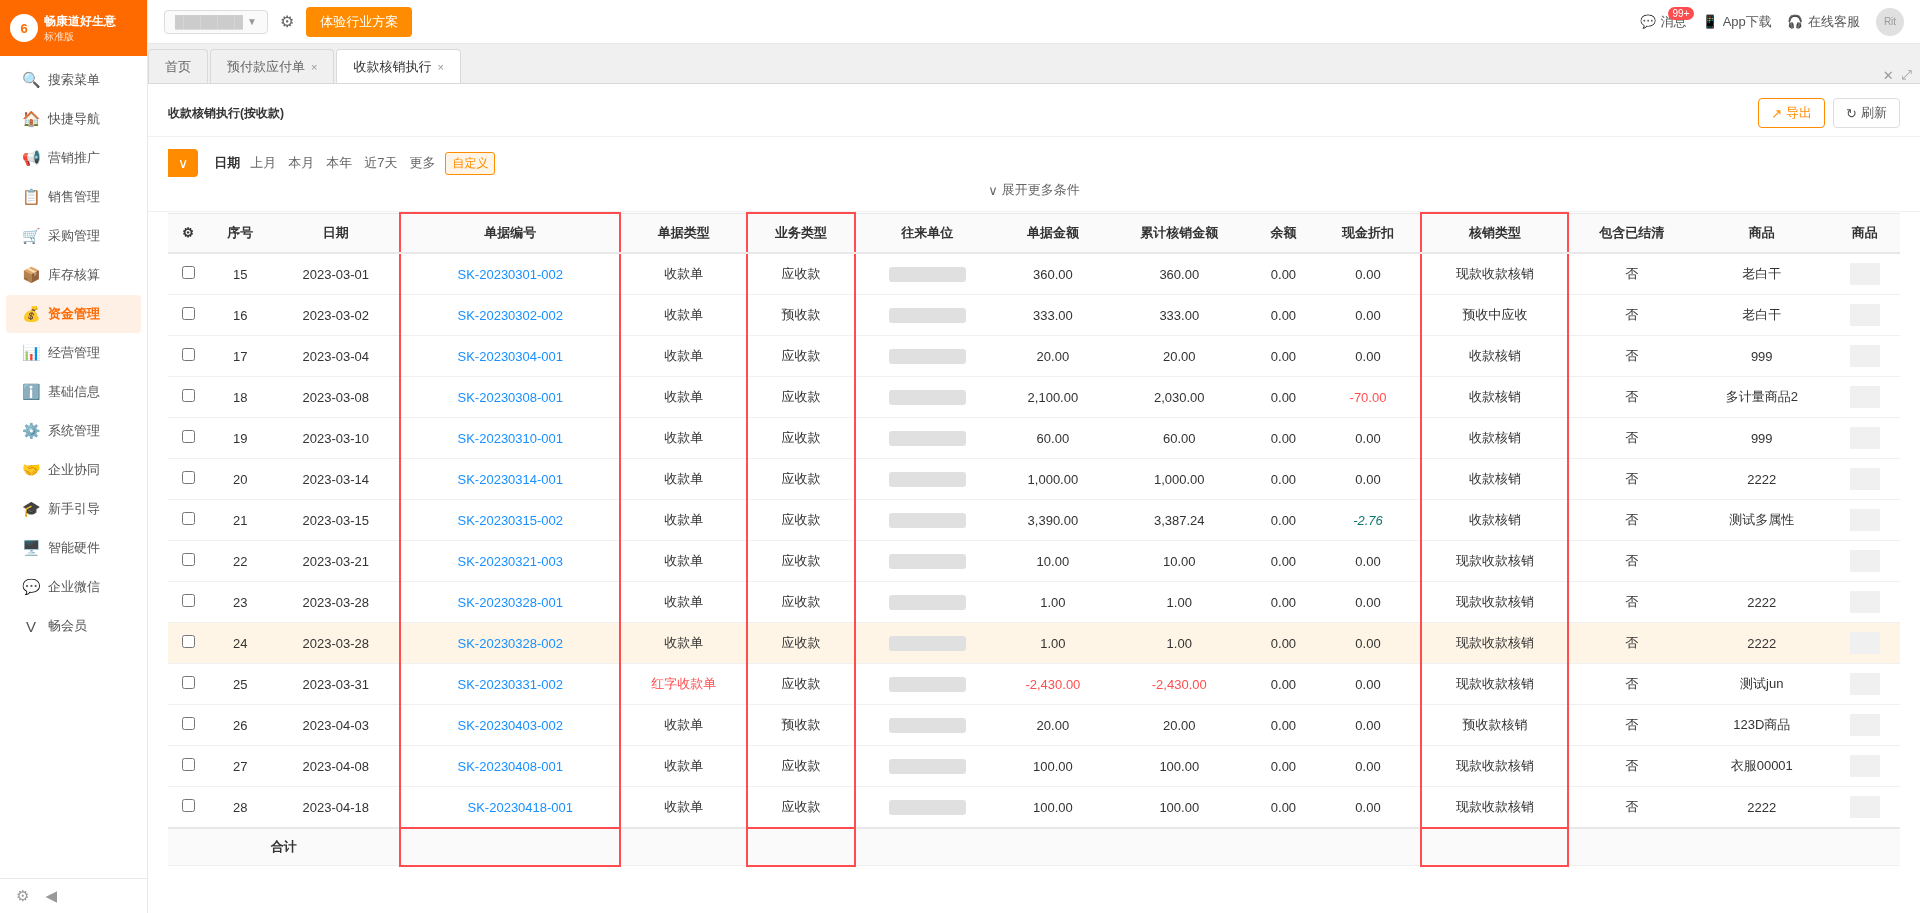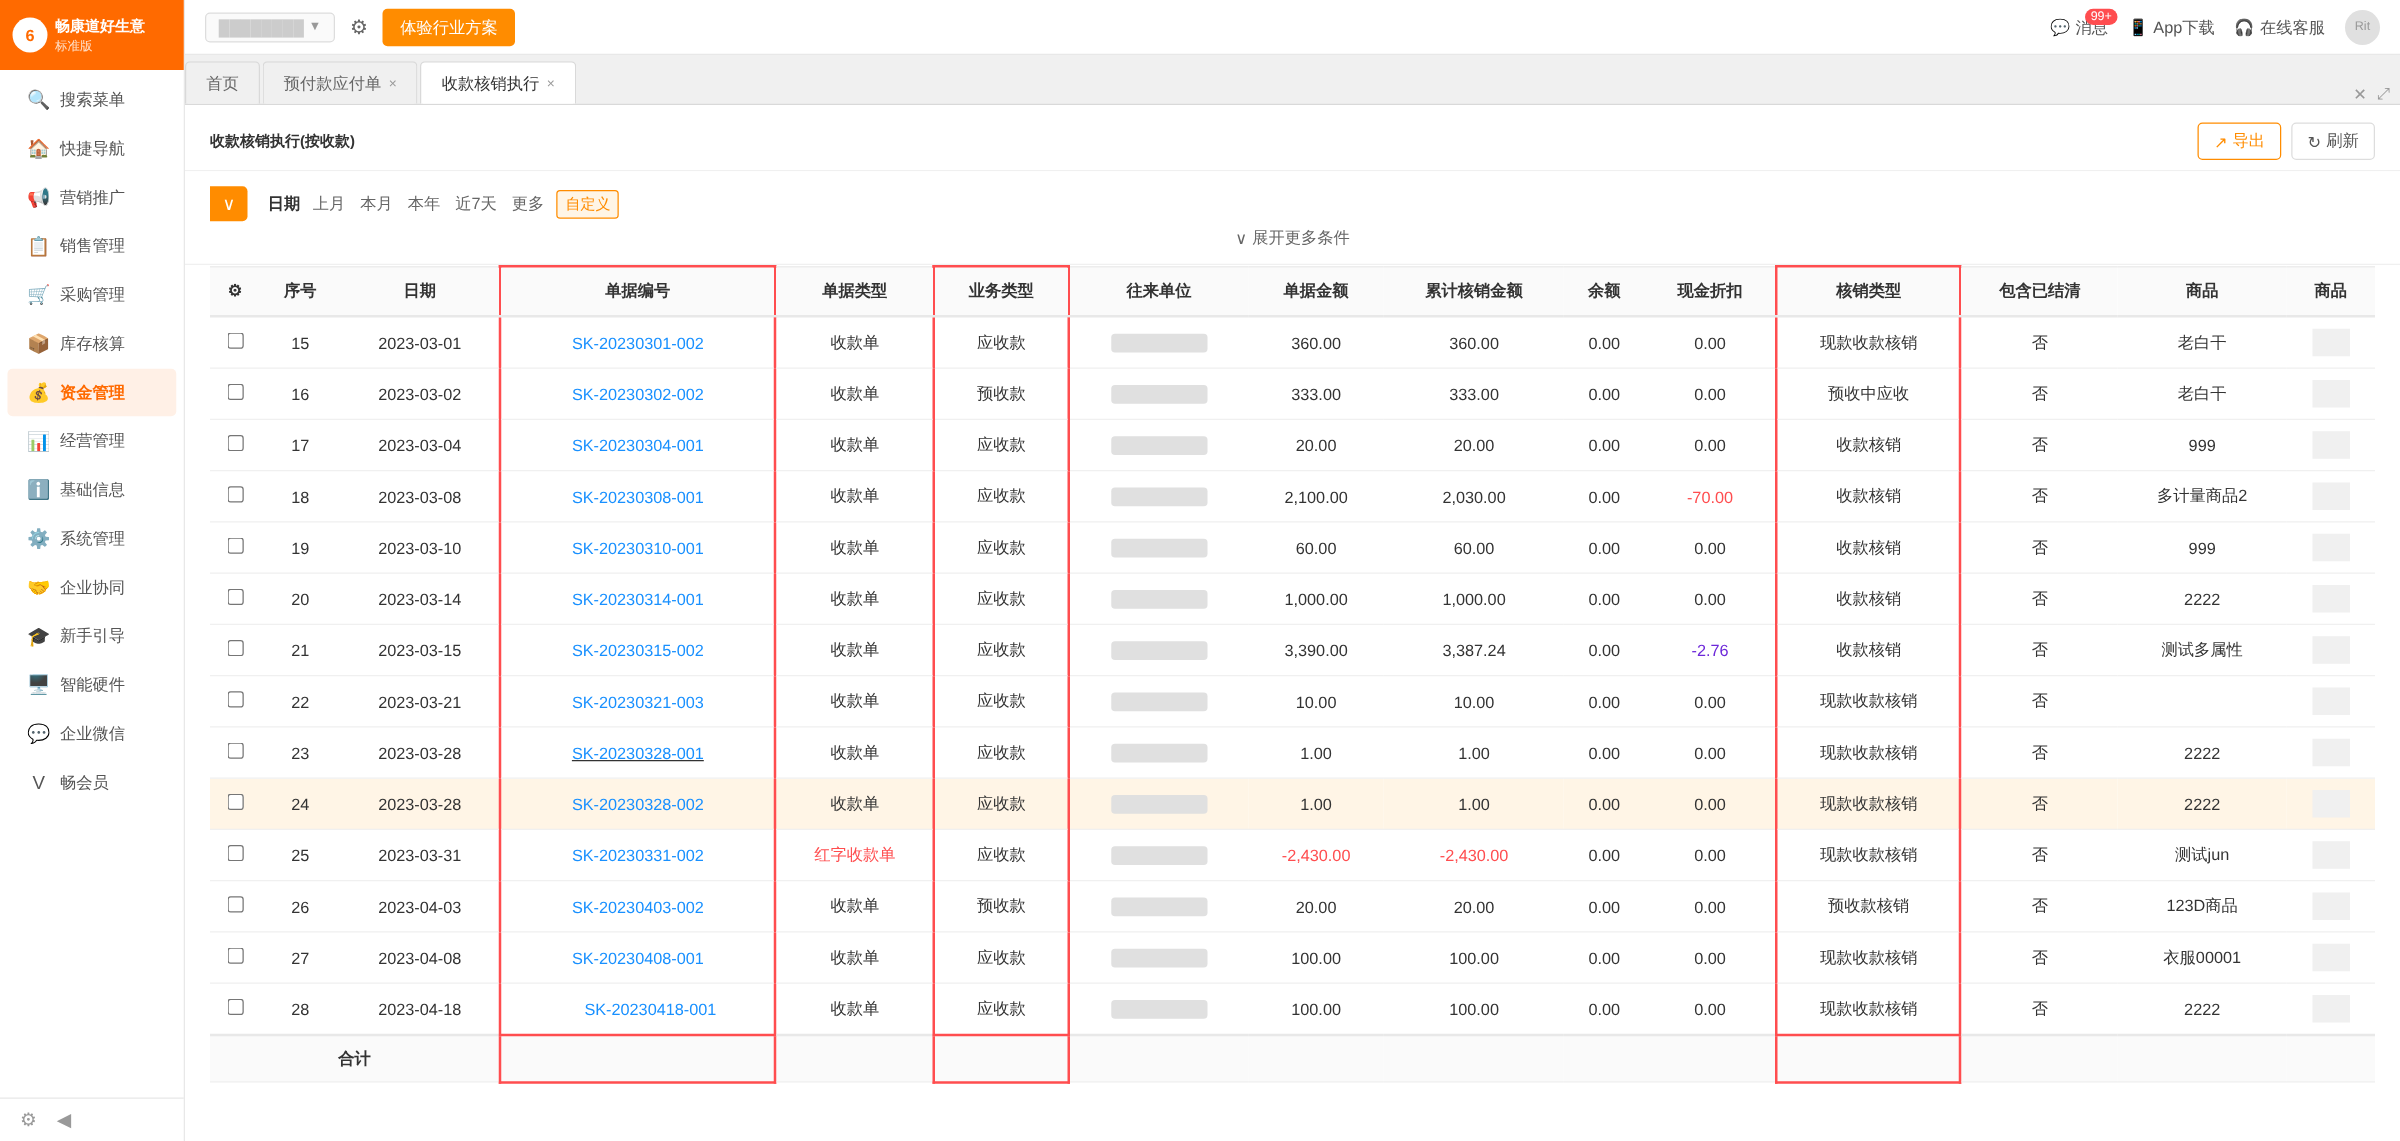--- a/index.html
+++ b/index.html
@@ -463,21 +463,21 @@
               <td><input type="checkbox" style=""></td>
               <td>21</td>
               <td>2023-03-15</td>
               <td style="border-left: 2px solid rgb(255, 77, 79); border-right: 2px solid rgb(255, 77, 79);"><a class="link">SK-20230315-002</a></td>
               <td>收款单</td>
               <td style="border-left: 2px solid rgb(255, 77, 79); border-right: 2px solid rgb(255, 77, 79);">应收款</td>
               <td><span style="background:#e0e0e0;color:transparent;border-radius:3px;padding:0 20px;user-select:none;">████</span></td>
               <td>3,390.00</td>
               <td>3,387.24</td>
               <td>0.00</td>
-              <td style="color: #6d28d9;">-2.76</td>
+              <td style="color: #0f766e; font-style: italic;">-2.76</td>
               <td style="border-left: 2px solid rgb(255, 77, 79); border-right: 2px solid rgb(255, 77, 79);">收款核销</td>
               <td>否</td>
               <td>测试多属性</td>
               <td><span style="display:inline-block;width:30px;height:22px;background:#f0f0f0;vertical-align:middle;"></span></td>
             </tr>
             <tr>
               <td><input type="checkbox" style=""></td>
               <td>22</td>
               <td>2023-03-21</td>
               <td style="border-left: 2px solid rgb(255, 77, 79); border-right: 2px solid rgb(255, 77, 79);"><a class="link">SK-20230321-003</a></td>
@@ -490,21 +490,21 @@
               <td>0.00</td>
               <td style="border-left: 2px solid rgb(255, 77, 79); border-right: 2px solid rgb(255, 77, 79);">现款收款核销</td>
               <td>否</td>
               <td></td>
               <td><span style="display:inline-block;width:30px;height:22px;background:#f0f0f0;vertical-align:middle;"></span></td>
             </tr>
             <tr>
               <td><input type="checkbox" style=""></td>
               <td>23</td>
               <td>2023-03-28</td>
-              <td style="border-left: 2px solid rgb(255, 77, 79); border-right: 2px solid rgb(255, 77, 79); text-decoration: underline;"><a class="link">SK-20230328-001</a></td>
+              <td style="border-left: 2px solid rgb(255, 77, 79); border-right: 2px solid rgb(255, 77, 79);"><a class="link">SK-20230328-001</a></td>
               <td>收款单</td>
               <td style="border-left: 2px solid rgb(255, 77, 79); border-right: 2px solid rgb(255, 77, 79);">应收款</td>
               <td><span style="background:#e0e0e0;color:transparent;border-radius:3px;padding:0 20px;user-select:none;">████</span></td>
               <td>1.00</td>
               <td>1.00</td>
               <td>0.00</td>
               <td>0.00</td>
               <td style="border-left: 2px solid rgb(255, 77, 79); border-right: 2px solid rgb(255, 77, 79);">现款收款核销</td>
               <td>否</td>
               <td>2222</td>

